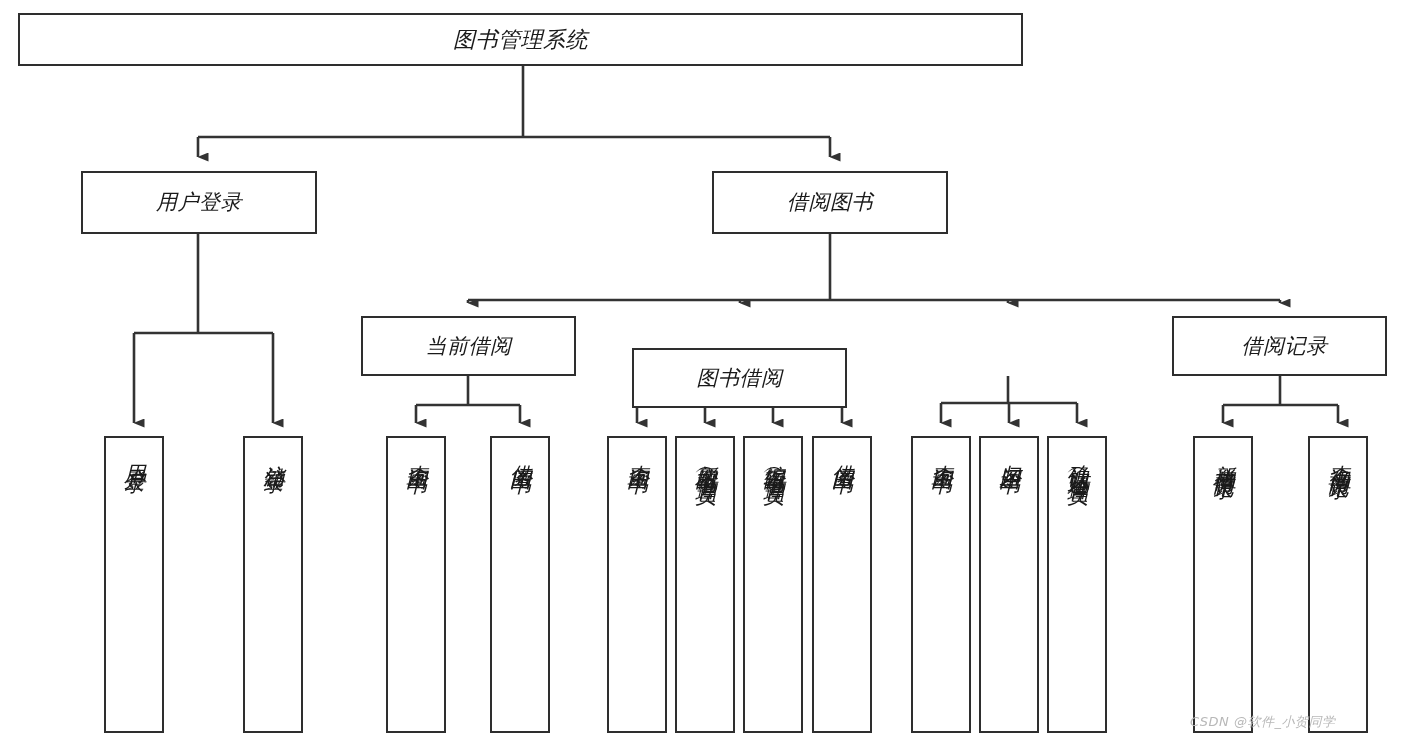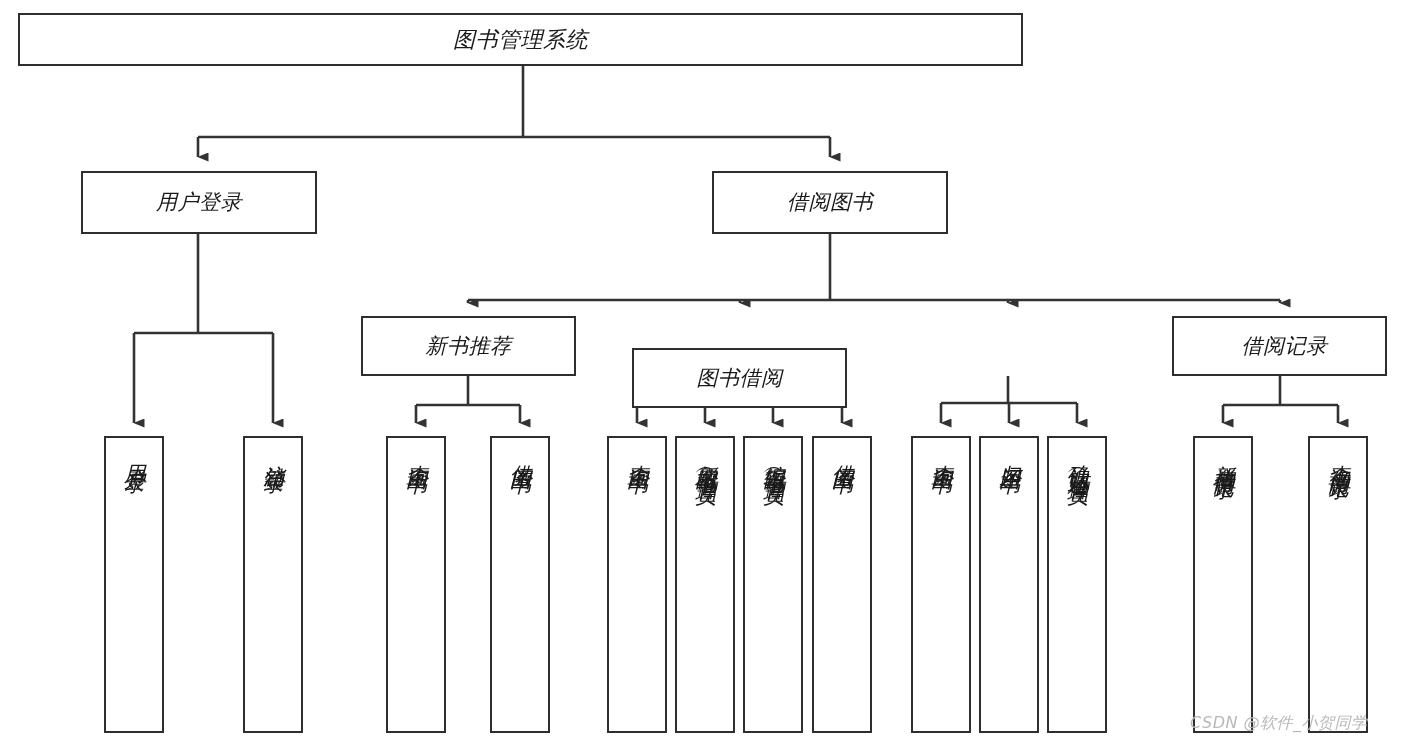--- a/index.html
+++ b/index.html
@@ -57,21 +57,21 @@
     text-orientation: upright;
     font-size: 21px;
     letter-spacing: 3px;
     line-height: 1.1;
     white-space: nowrap;
     margin: 0 auto;
   }
   .watermark {
     position: absolute;
     color: #b8b8b8;
-    font-size: 16px;
+    font-size: 13px;
     white-space: nowrap;
     left: 1190px;
     top: 713px;
     letter-spacing: 0.5px;
   }
 </style>
 </head>
 <body>
 
 <div id="diagram-root">
@@ -131,21 +131,21 @@
   </div>
 
   <div class="node" style="left:81px; top:171px; width:236px; height:63px;">
     <span class="node-label">用户登录</span>
   </div>
   <div class="node" style="left:712px; top:171px; width:236px; height:63px;">
     <span class="node-label">借阅图书</span>
   </div>
 
   <div class="node" style="left:361px; top:316px; width:215px; height:60px;">
-    <span class="node-label">新书推荐</span>
+    <span class="node-label">当前借阅</span>
   </div>
   <div class="node" style="left:632px; top:316px; width:215px; height:60px;margin-top:32px;">
     <span class="node-label">图书借阅</span>
   </div>
   <div class="node" style="left:1172px; top:316px; width:215px; height:60px;padding-left:10px;">
     <span class="node-label">借阅记录</span>
   </div>
 
   <div class="node vertical" style="left:104px; top:436px; width:60px; height:297px;">
     <span class="node-label">用户登录</span>

